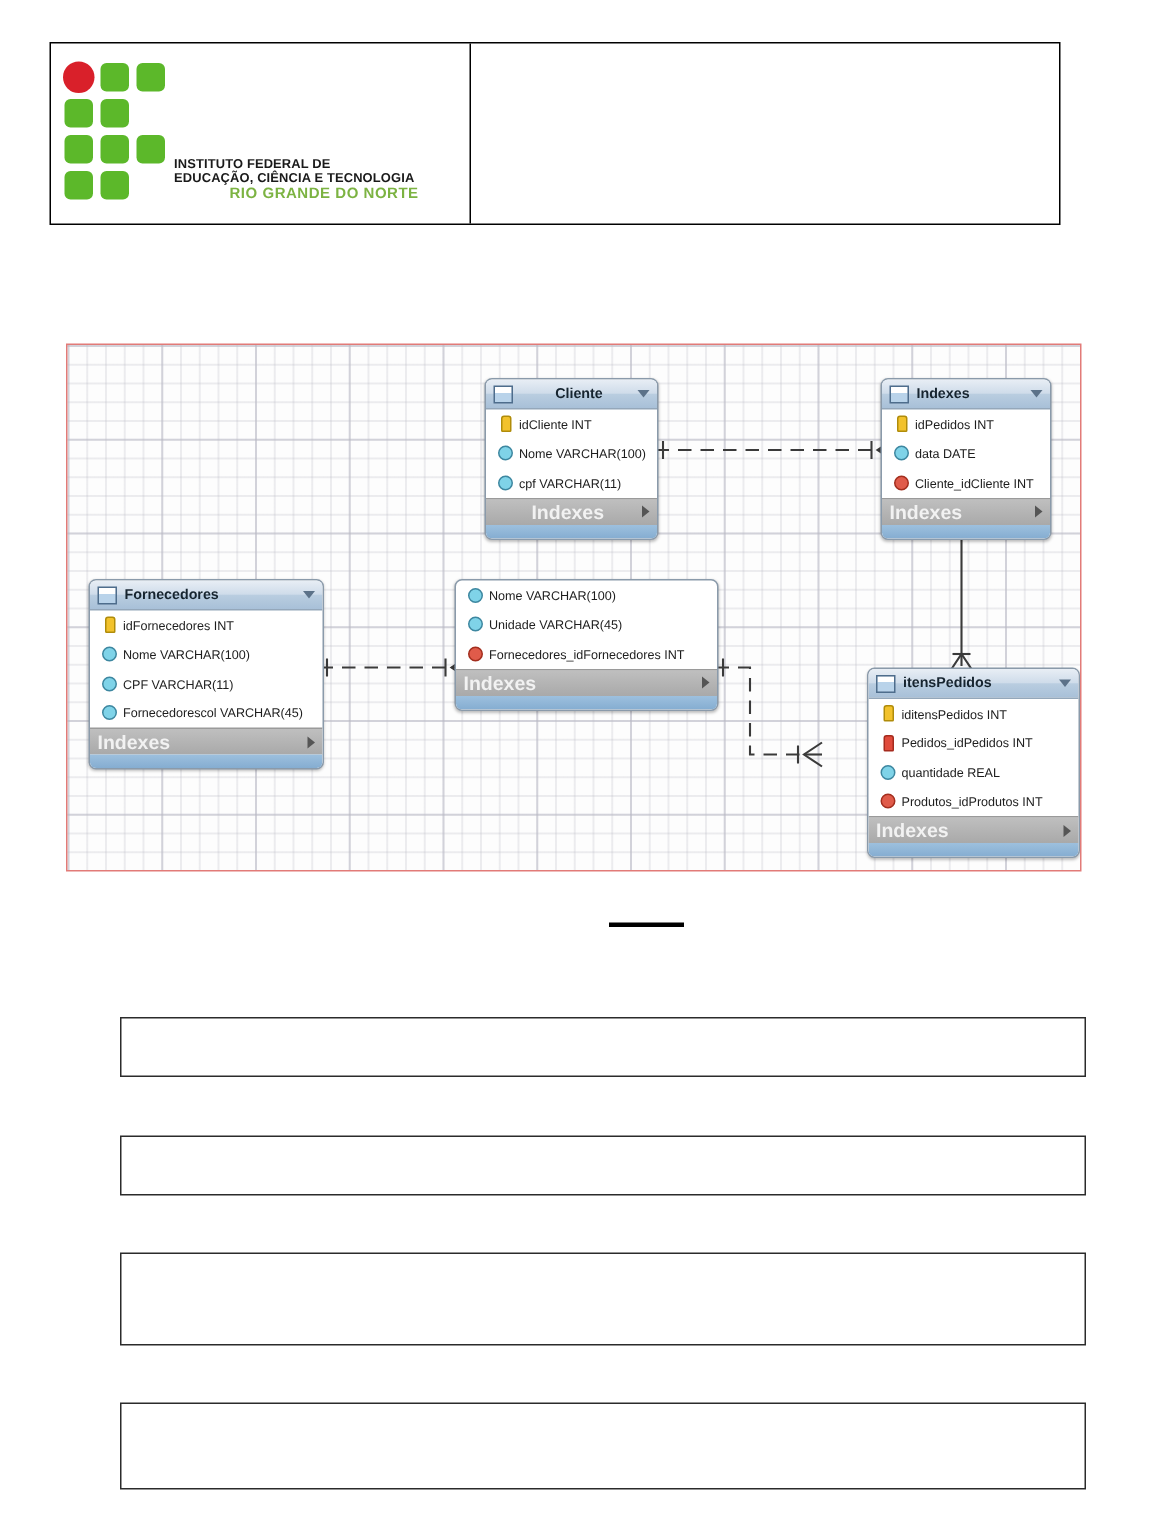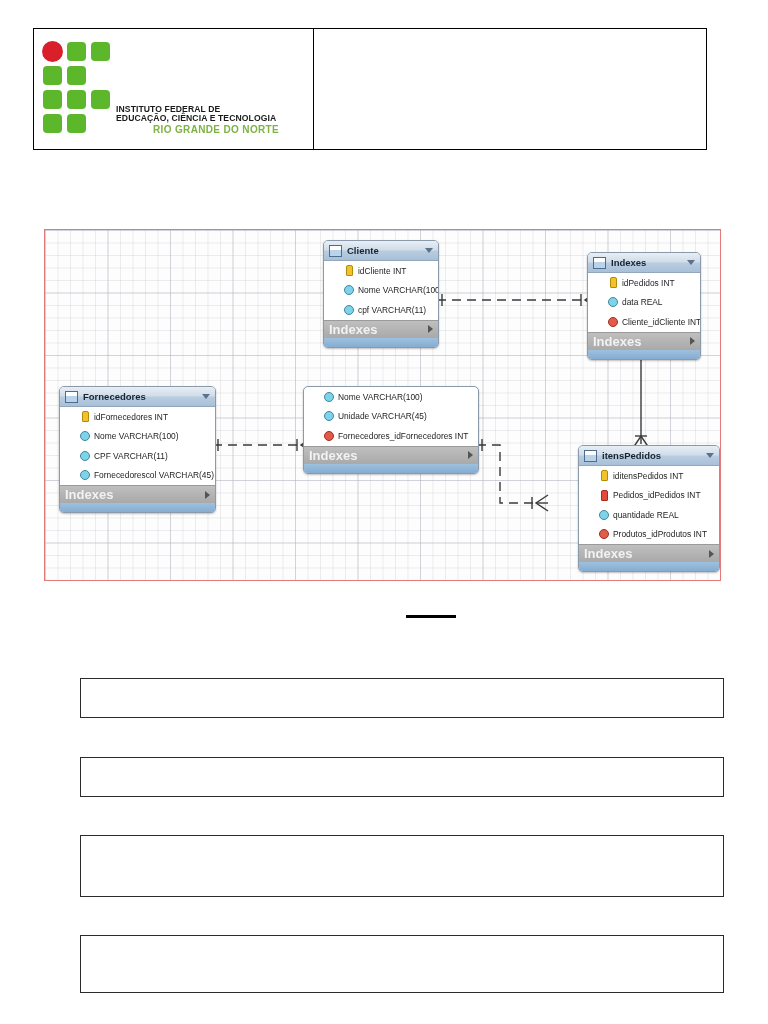--- a/index.html
+++ b/index.html
@@ -125,21 +125,21 @@
     width:0;height:0;
     border-left:4px solid transparent;
     border-right:4px solid transparent;
     border-top:5px solid #5c7289;
     flex:0 0 auto;
   }
   .er-row{
     display:flex;
     align-items:center;
     height:19.5px;
-    padding:0 20px;
+    padding:0 8px;
     font-size:8.4px;
     color:#1d1d1d;
     white-space:nowrap;
   }
   .er-row .bullet{
     width:8px;height:8px;
     margin-right:4px;
     flex:0 0 auto;
   }
   .bullet.key-pk{
@@ -278,21 +278,21 @@
 
     <g>
       <line x1="596" y1="118" x2="596" y2="214" stroke="#3a3a3a" stroke-width="1.4"></line>
       <line x1="590" y1="121" x2="602" y2="121" stroke="#3a3a3a" stroke-width="1.4"></line>
       <line x1="590" y1="126" x2="602" y2="126" stroke="#3a3a3a" stroke-width="1.4"></line>
       <line x1="590" y1="206" x2="602" y2="206" stroke="#3a3a3a" stroke-width="1.4"></line>
       <polyline points="588,218 596,206 604,218" fill="none" stroke="#3a3a3a" stroke-width="1.4"></polyline>
     </g>
   </svg>
 
-  <div class="ertable" style="left:278px;top:10px;width:114px;">
+  <div class="ertable" style="left:278px;top:22px;width:114px;text-align:center;">
     <div class="er-head">
       <span class="tbl-icon"></span>
       <span class="tbl-name">Cliente</span>
       <span class="caret"></span>
     </div>
     <div class="er-row">
       <span class="bullet key-pk"></span>
       <span>idCliente INT</span>
     </div>
     <div class="er-row">
@@ -315,21 +315,21 @@
       <span class="tbl-icon"></span>
       <span class="tbl-name">Indexes</span>
       <span class="caret"></span>
     </div>
     <div class="er-row">
       <span class="bullet key-pk"></span>
       <span>idPedidos INT</span>
     </div>
     <div class="er-row">
       <span class="bullet dia-blue"></span>
-      <span>data REAL</span>
+      <span>data DATE</span>
     </div>
     <div class="er-row">
       <span class="bullet dia-red"></span>
       <span>Cliente_idCliente INT</span>
     </div>
     <div class="er-foot">
       <span class="flabel">Indexes</span>
       <span class="fcaret"></span>
     </div>
     <div class="er-strip"></div>

